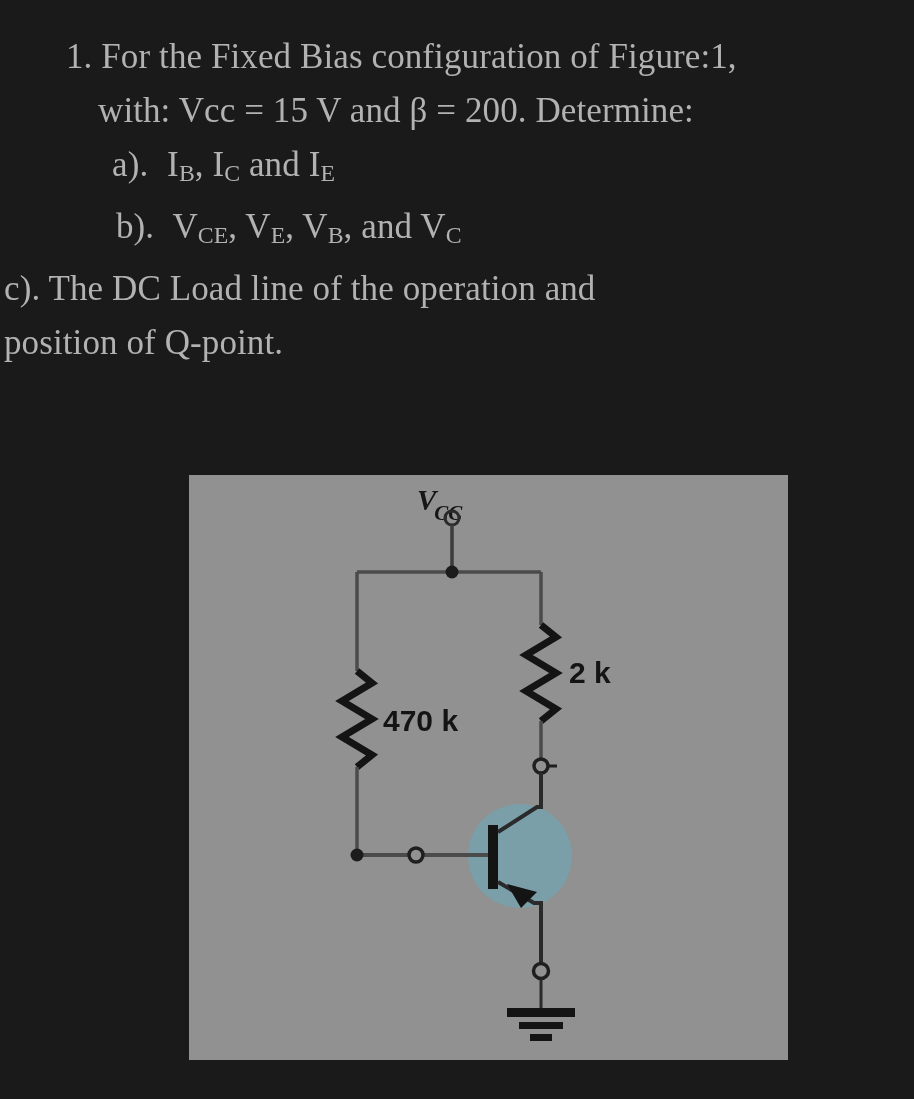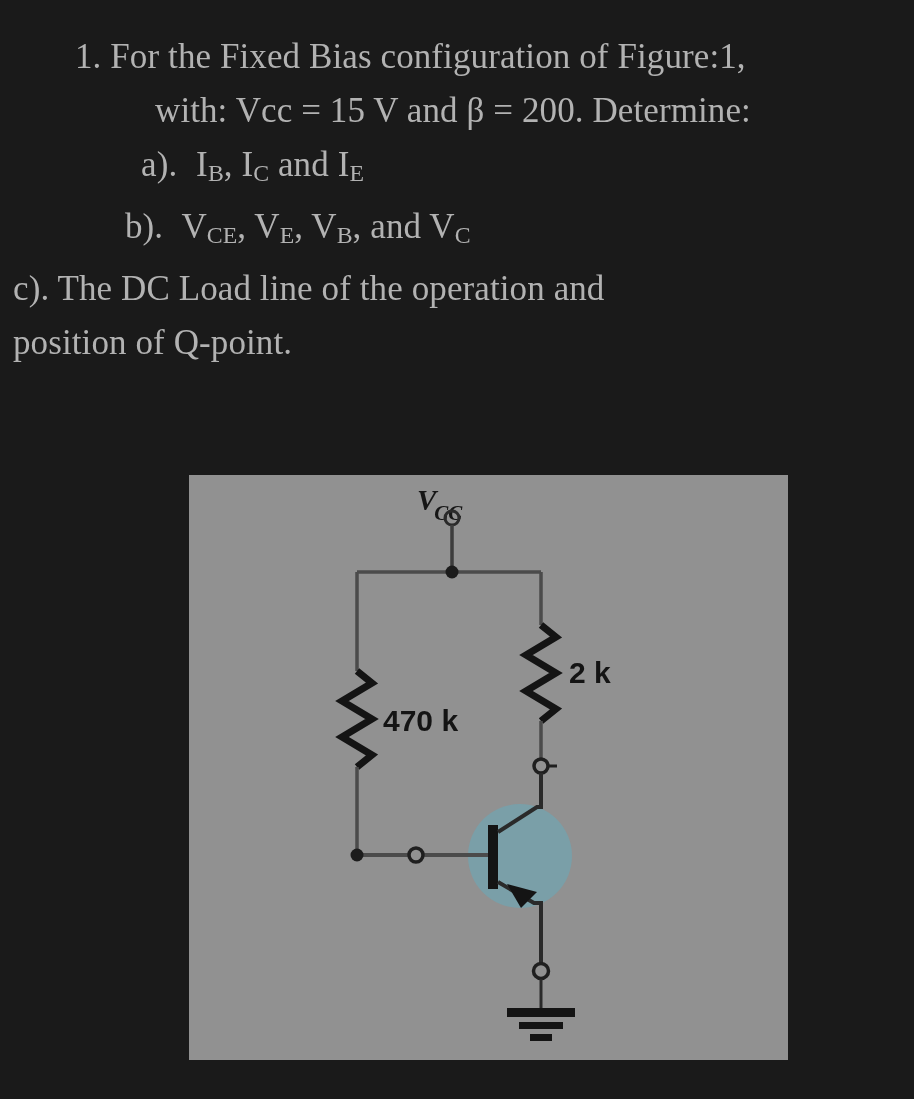--- a/index.html
+++ b/index.html
@@ -11,37 +11,37 @@
     height: 1099px;
     background: #1a1a1a;
     font-family: "Liberation Serif", serif;
     overflow: hidden;
     position: relative;
   }
 
   
   #problem-text {
     position: absolute;
-    left: 13px;
+    left: 4px;
     top: 0;
     width: 726px;
     padding-top: 30px;
     box-sizing: border-box;
   }
   .q-line {
     color: #b2b2b2;
     font-family: "Liberation Serif", serif;
     font-size: 35px;
     line-height: 54px;
     white-space: nowrap;
     letter-spacing: 0.1px;
   }
   .q-line.l1 { padding-left: 62px; }
-  .q-line.l2 { padding-left: 94px; margin-left: 48px; }
-  .q-line.l3 { padding-left: 108px; margin-left: 20px; }
+  .q-line.l2 { padding-left: 94px; }
+  .q-line.l3 { padding-left: 108px; }
   .q-line.l4 { padding-left: 112px; }
   .q-line.l5 { }
   .q-line.l6 { }
   .q-line sub {
     font-size: 0.68em;
     vertical-align: -0.22em;
     letter-spacing: 0;
   }
   .gap { display: inline-block; width: 10px; }
 

